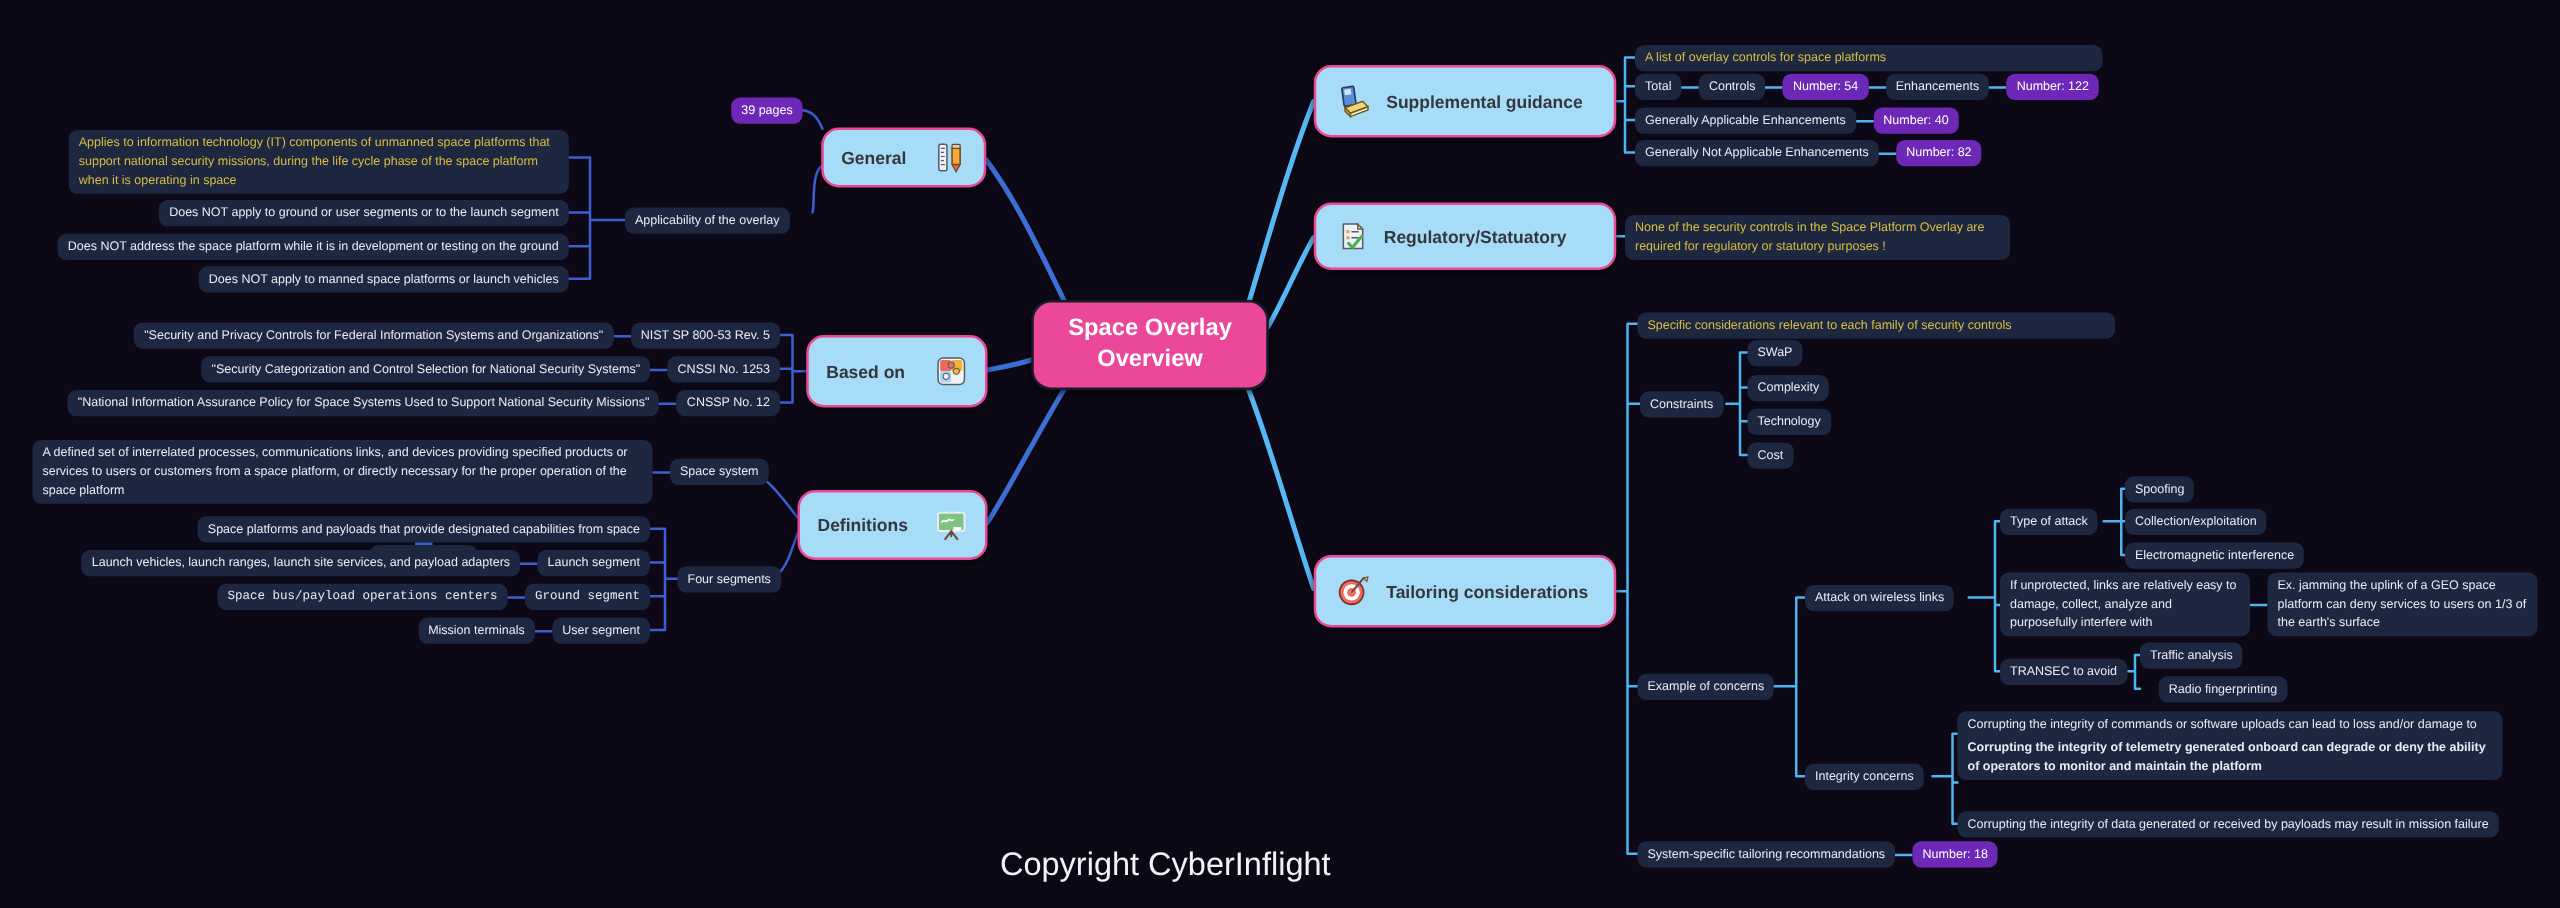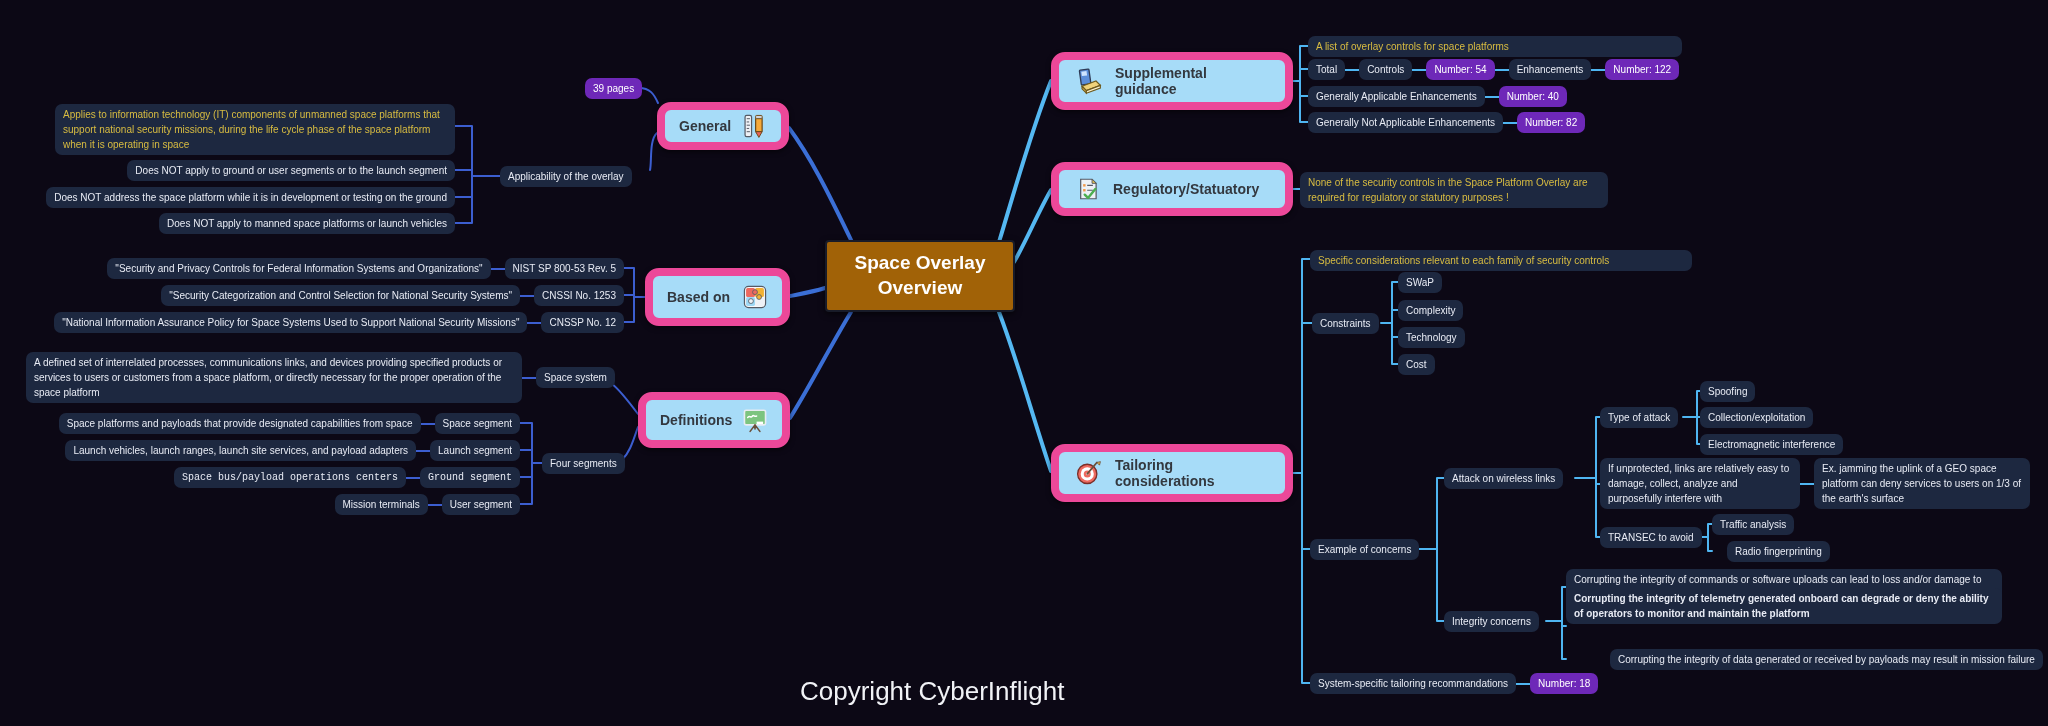--- a/index.html
+++ b/index.html
@@ -23,32 +23,32 @@
   }
   
   .row{position:absolute;display:flex;align-items:center;}
   .row .box,.row .badge{position:static;}
   .sepL{width:14px;height:2px;background:#3c5ed0;flex:none;}
   .sepR{width:14px;height:2px;background:#4fb5f1;flex:none;}
 
   
   .topic{
     position:absolute;display:flex;align-items:center;
-    background:#a7dcf8;border:8px solid #ec4899;border-radius:14px;
+    background:#a7dcf8;border:2px solid #ec4899;border-radius:14px;
     color:#33383f;font-size:14px;font-weight:600;
     box-shadow:0 2px 5px rgba(0,0,0,.55);box-sizing:border-box;
   }
   .topicL{justify-content:space-between;padding:0 14px;}
   .topicR{justify-content:flex-start;gap:12px;padding:0 16px;}
   .topic .ic{flex:none;display:flex;}
 
   
   .central{
     position:absolute;left:825px;top:240px;width:190px;height:72px;
-    background:#a16207;border:2px solid #181b28;border-radius:4px;
+    background:#ec4899;border:2px solid #181b28;border-radius:16px;
     color:#ffffff;font-size:19px;font-weight:bold;line-height:1.3;
     display:flex;align-items:center;justify-content:center;text-align:center;
     padding:0 18px;box-sizing:border-box;box-shadow:0 2px 6px rgba(0,0,0,.6);
   }
 
   .watermark{
     position:absolute;left:800px;top:676px;color:#f1f2f6;font-size:26px;
   }
 </style>
 </head>
@@ -159,21 +159,21 @@
 </div>
 
 <div class="row" style="left:26px;top:352px;">
   <span class="box para" style="width:480px;">A defined set of interrelated processes, communications links, and devices providing specified products or services to users or customers from a space platform, or directly necessary for the proper operation of the space platform</span>
   <span class="sepL"></span>
   <span class="box">Space system</span>
 </div>
 
 <div class="box" style="left:542px;top:453px;">Four segments</div>
 
-<div class="row" style="right:1528px;top:413px;">
+<div class="row" style="right:1528px;top:413px;flex-direction:column;">
   <span class="box">Space platforms and payloads that provide designated capabilities from space</span>
   <span class="sepL"></span>
   <span class="box">Space segment</span>
 </div>
 <div class="row" style="right:1528px;top:440px;">
   <span class="box">Launch vehicles, launch ranges, launch site services, and payload adapters</span>
   <span class="sepL"></span>
   <span class="box">Launch segment</span>
 </div>
 <div class="row" style="right:1528px;top:467px;font-family:Liberation Mono, monospace;">
@@ -278,21 +278,21 @@
   <span class="box para" style="width:200px;">Ex. jamming the uplink of a GEO space platform can deny services to users on 1/3 of the earth's surface</span>
 </div>
 
 <div class="box" style="left:1600px;top:527px;">TRANSEC to avoid</div>
 <div class="box" style="left:1712px;top:514px;">Traffic analysis</div>
 <div class="box" style="left:1712px;top:541px;margin-left:15px;">Radio fingerprinting</div>
 
 <div class="box" style="left:1444px;top:611px;">Integrity concerns</div>
 <div class="box para" style="left:1566px;top:569px;width:420px;">Corrupting the integrity of commands or software uploads can lead to loss and/or damage to space platforms or missions</div>
 <div class="box para" style="left:1566px;top:588px;width:420px;font-weight:bold;">Corrupting the integrity of telemetry generated onboard can degrade or deny the ability of operators to monitor and maintain the platform</div>
-<div class="box" style="left:1566px;top:649px;margin-left:44px;">Corrupting the integrity of data generated or received by payloads may result in mission failure</div>
+<div class="box" style="left:1566px;top:649px;">Corrupting the integrity of data generated or received by payloads may result in mission failure</div>
 
 <div class="row" style="left:1310px;top:673px;">
   <span class="box">System-specific tailoring recommandations</span>
   <span class="sepR"></span>
   <span class="box badge">Number: 18</span>
 </div>
 
 <div class="watermark">Copyright CyberInflight</div>
 
 </body></html>

